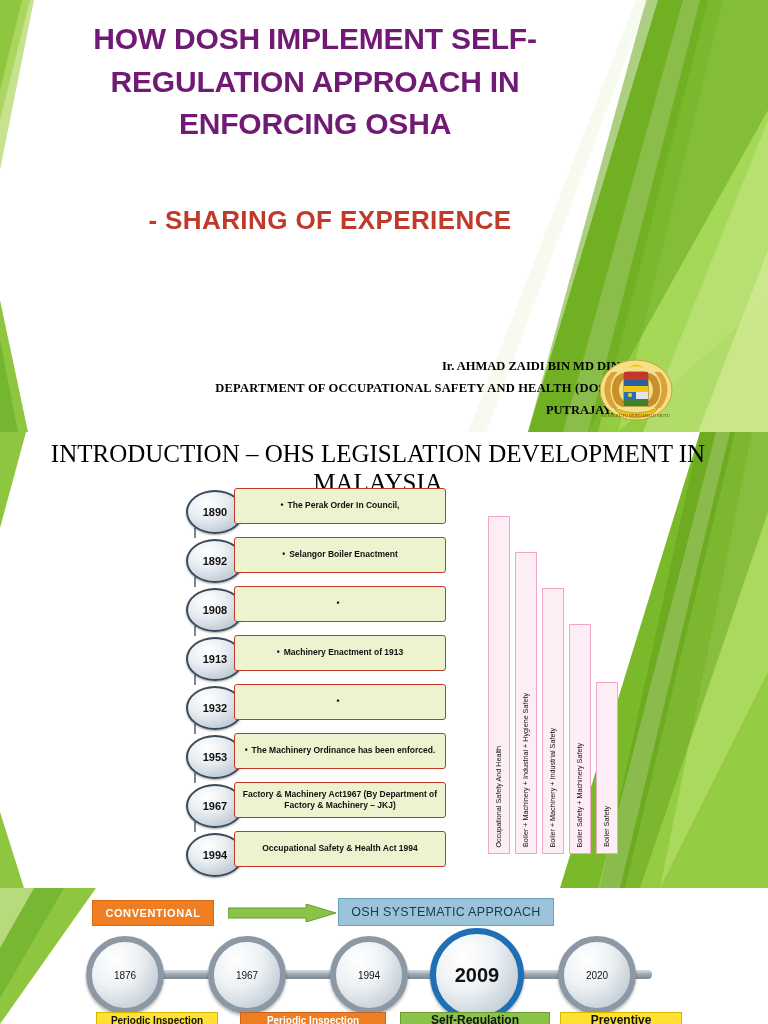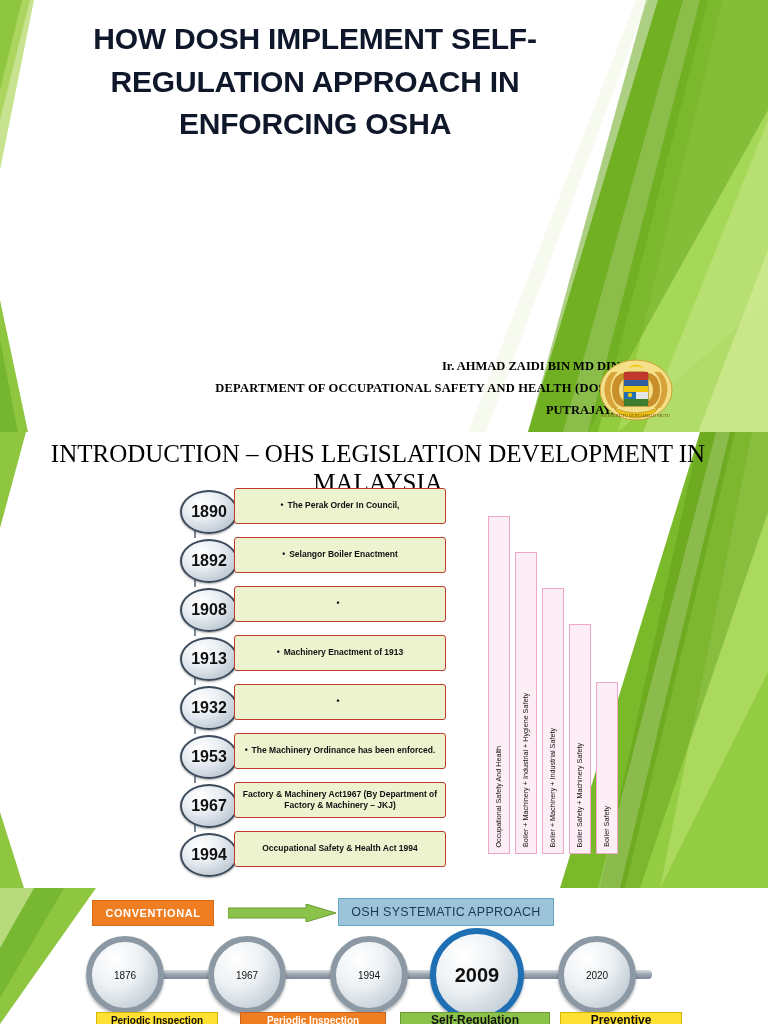--- a/index.html
+++ b/index.html
@@ -4,39 +4,39 @@
 <style>
   html,body{margin:0;padding:0;}
   body{width:768px;height:1024px;background:#ffffff;font-family:"Liberation Sans",sans-serif;overflow:hidden;position:relative;}
 
   
   .slide1{position:absolute;left:0;top:0;width:768px;height:432px;background:#ffffff;overflow:hidden;}
   .s1-greenbg{position:absolute;right:0;top:0;width:300px;height:432px;overflow:hidden;}
   .s1-left-edge{position:absolute;left:0;top:0;width:34px;height:432px;overflow:hidden;}
 
   .title-main{position:absolute;left:30px;top:18px;width:570px;text-align:center;
-    font-family:"Liberation Sans",sans-serif;font-weight:bold;font-size:30px;line-height:1.42;color:#0f172a;letter-spacing:-0.2px;}
+    font-family:"Liberation Sans",sans-serif;font-weight:bold;font-size:30px;line-height:1.42;color:#701a75;letter-spacing:-0.2px;}
   .title-sub{position:absolute;left:60px;top:205px;width:540px;text-align:center;
     font-family:"Liberation Sans",sans-serif;font-weight:bold;font-size:26px;color:#c0392b;letter-spacing:0.4px;}
 
   .byline{position:absolute;left:40px;top:356px;width:580px;text-align:right;
     font-family:"Liberation Serif",serif;font-weight:bold;font-size:12.5px;color:#000;line-height:1.75;}
   .byline .l2{letter-spacing:.2px;}
 
   .emblem{position:absolute;left:598px;top:358px;width:76px;height:64px;}
 
   
   .slide2{position:absolute;left:0;top:432px;width:768px;height:456px;background:#ffffff;overflow:hidden;}
   .s2-heading{position:absolute;left:8px;top:8px;width:740px;font-family:"Liberation Serif",serif;
      font-size:25px;color:#000;line-height:1.15;text-align:center;}
   .tl{position:absolute;left:168px;top:56px;width:300px;}
   .tl-row{position:relative;height:48px;margin-bottom:1px;}
-  .tl-badge{position:absolute;left:12px;top:2px;width:54px;height:40px;border-radius:50%;
+  .tl-badge{position:absolute;left:18px;top:2px;width:54px;height:40px;border-radius:50%;
      border:2px solid #3a4a5a;display:flex;align-items:center;justify-content:center;
-     font-size:16px;font-weight:bold;color:#111;
+     font-size:11px;font-weight:bold;color:#111;
      background:radial-gradient(ellipse at 35% 28%, #ffffff 0%, #e9eef3 38%, #c2ccd6 75%, #aab6c2 100%);
      box-shadow:0 1px 2px rgba(0,0,0,.35);}
   .tl-box{position:absolute;left:66px;top:0;width:212px;min-height:36px;
      background:#edf2cf;border:1px solid #c0392b;border-radius:3px;
      display:flex;align-items:center;justify-content:center;text-align:center;
      font-size:8.5px;font-weight:bold;color:#111;padding:3px 6px;box-sizing:border-box;line-height:1.35;}
   .tl-box .bullet{margin-right:4px;}
   .tl-connector{position:absolute;left:26px;top:40px;width:2px;height:10px;background:#7a8896;}
 
   .bars{position:absolute;left:488px;top:72px;width:140px;height:350px;}
@@ -84,20 +84,21 @@
     <polygon points="300,0 300,432 130,432 240,0" fill="#93cc3e"></polygon>
     <polygon points="300,0 300,300 150,432 255,0" fill="#a8d95a" opacity=".85"></polygon>
     <polygon points="178,0 300,0 300,110 120,432 60,432" fill="#6aa81f" opacity=".55"></polygon>
     <polygon points="300,120 300,432 175,432" fill="#bfe27d" opacity=".7"></polygon>
     <polygon points="300,250 300,432 230,432" fill="#d9ee9f" opacity=".6"></polygon>
     <polygon points="95,432 215,0 232,0 120,432" fill="#ffffff" opacity=".18"></polygon>
     <polygon points="0,432 168,0 180,0 18,432" fill="#e8f4d2" opacity=".35"></polygon>
   </svg>
 
   <div class="title-main">HOW DOSH IMPLEMENT SELF-REGULATION APPROACH IN ENFORCING OSHA</div>
+  <div class="title-sub">-  SHARING OF EXPERIENCE</div>
 
   <div class="byline">
     <div class="l1">Ir. AHMAD ZAIDI BIN MD DIN</div>
     <div class="l2">DEPARTMENT OF OCCUPATIONAL SAFETY AND HEALTH  (DOSH)</div>
     <div class="l3">PUTRAJAYA</div>
   </div>
 
   <svg class="emblem" viewBox="0 0 76 64">
     <ellipse cx="38" cy="32" rx="36" ry="30" fill="#f5e08a" stroke="#c8a432" stroke-width="1"></ellipse>
     <path d="M20 14 C10 22 10 40 20 50 L14 50 C4 40 4 22 14 14 Z" fill="#d8a33a"></path>

